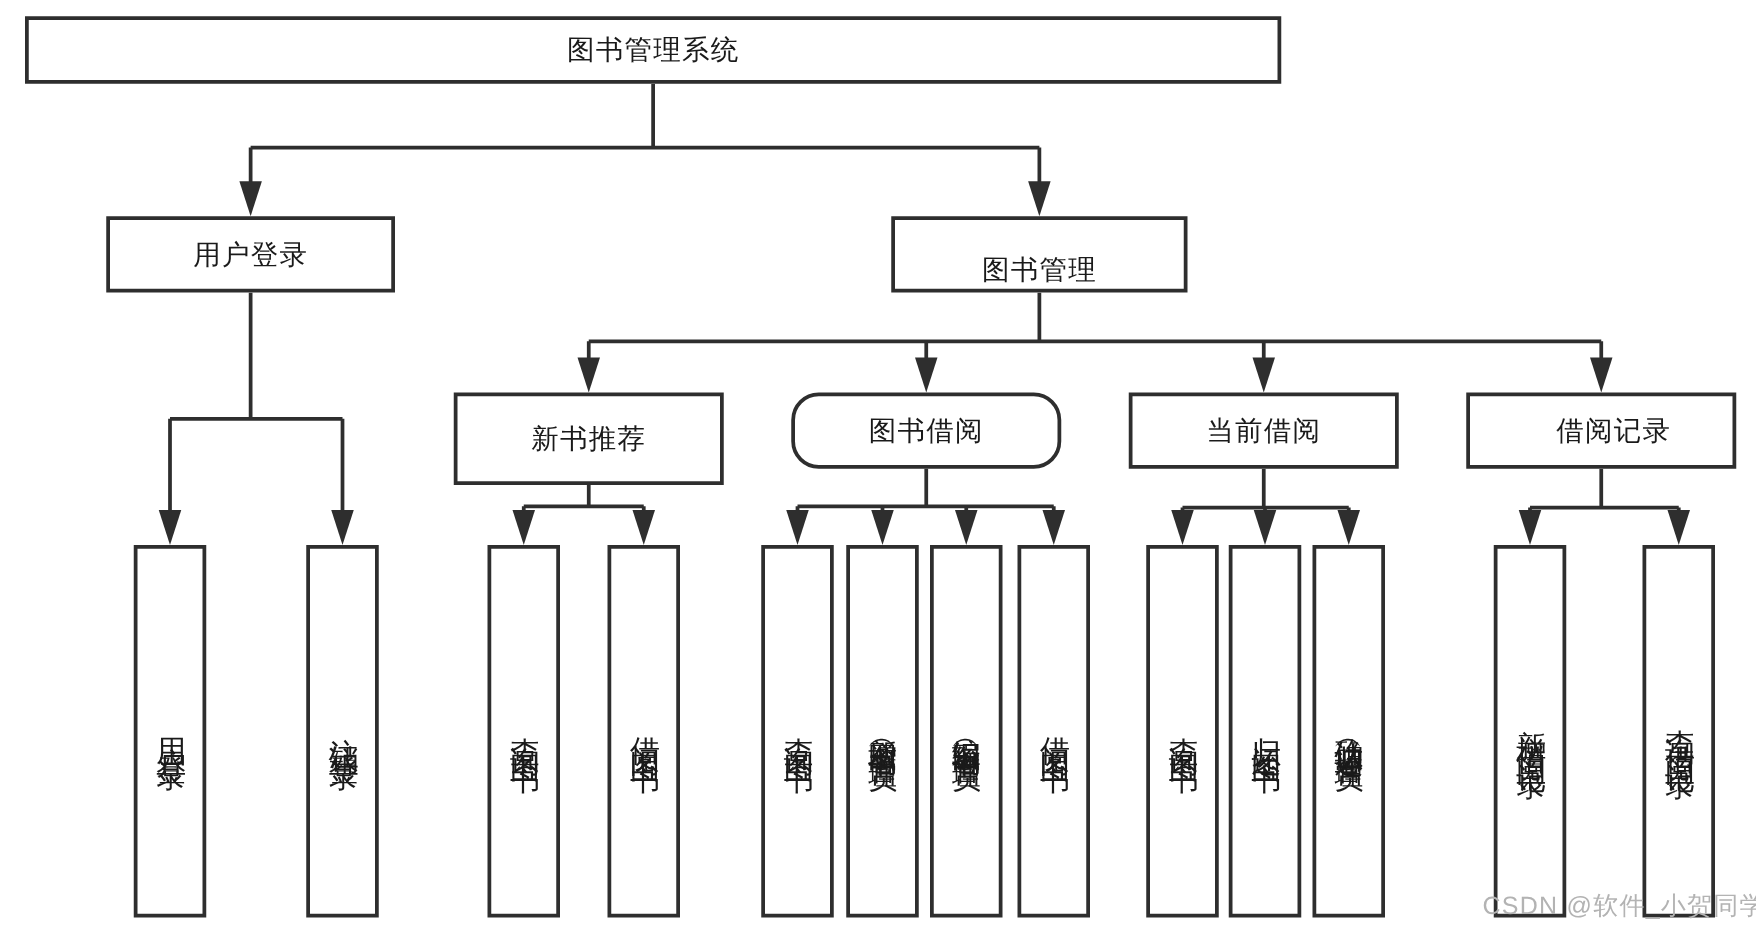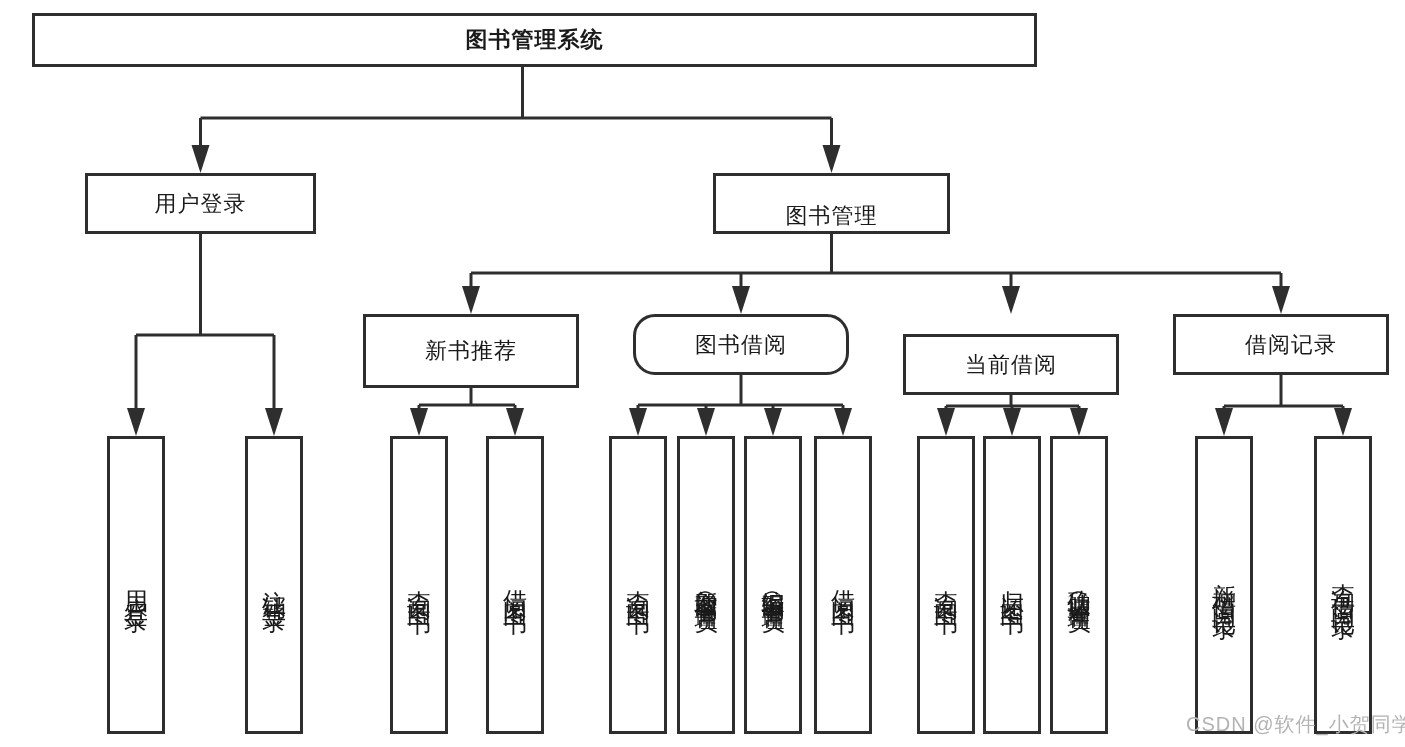--- a/index.html
+++ b/index.html
@@ -90,38 +90,38 @@
       <polygon points="764,408 782,408 773,436"></polygon>
       <polygon points="834,408 852,408 843,436"></polygon>
       <polygon points="937,408 955,408 946,436"></polygon>
       <polygon points="1003,408 1021,408 1012,436"></polygon>
       <polygon points="1070,408 1088,408 1079,436"></polygon>
       <polygon points="1215,408 1233,408 1224,436"></polygon>
       <polygon points="1334,408 1352,408 1343,436"></polygon>
     </g>
   </svg>
 
-  <div class="node" style="left:32px; top:13px; width:1005px; height:54px;font-weight:bold;">
+  <div class="node" style="left:20px; top:13px; width:1005px; height:54px;">
     <span class="lbl">图书管理系统</span>
   </div>
 
   <div class="node" style="left:85px; top:173px; width:231px; height:61px;">
     <span class="lbl">用户登录</span>
   </div>
   <div class="node" style="left:713px; top:173px; width:237px; height:61px;align-items:flex-end;">
     <span class="lbl">图书管理</span>
   </div>
 
   <div class="node lvl3" style="left:363px; top:314px; width:216px; height:74px;">
     <span class="lbl">新书推荐</span>
   </div>
   <div class="node lvl3" style="left:633px; top:314px; width:216px; height:61px;border-radius:22px;">
     <span class="lbl">图书借阅</span>
   </div>
-  <div class="node lvl3" style="left:903px; top:314px; width:216px; height:61px;margin-top:20px;">
+  <div class="node lvl3" style="left:903px; top:314px; width:216px; height:61px;">
     <span class="lbl">当前借阅</span>
   </div>
   <div class="node lvl3" style="left:1173px; top:314px; width:216px; height:61px;padding-left:20px;">
     <span class="lbl">借阅记录</span>
   </div>
 
   <div class="node leaf" style="left:107px;">
     <span class="vlbl">用户登录</span>
   </div>
   <div class="node leaf" style="left:245px;">

